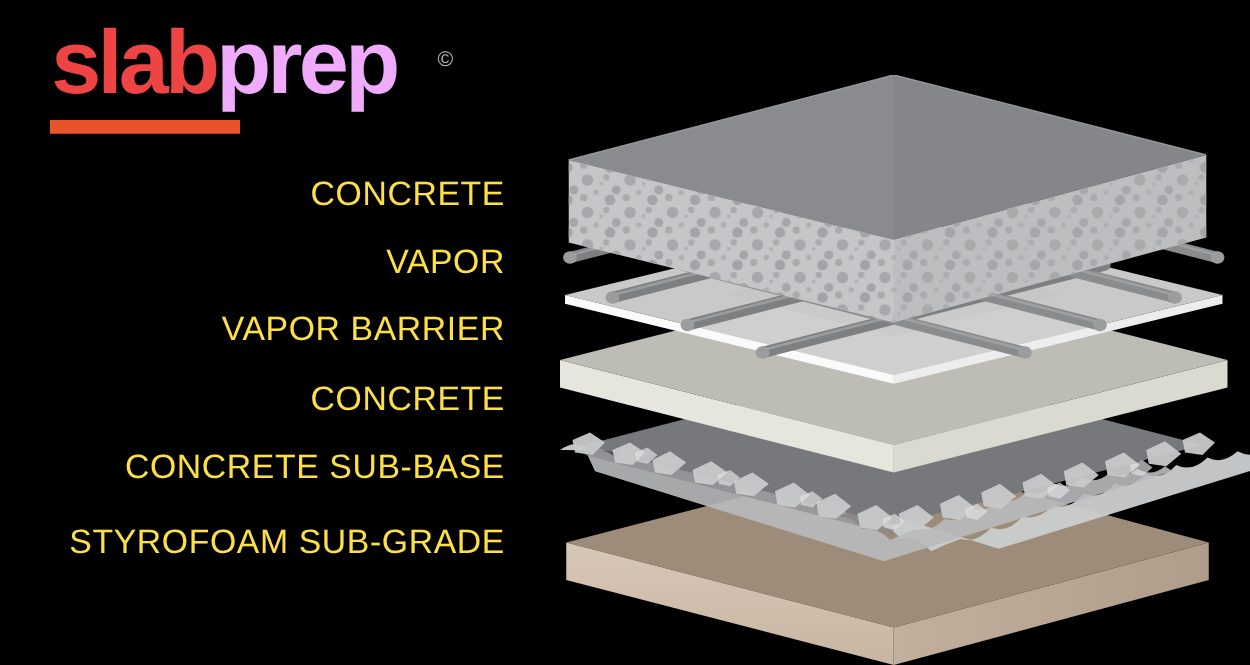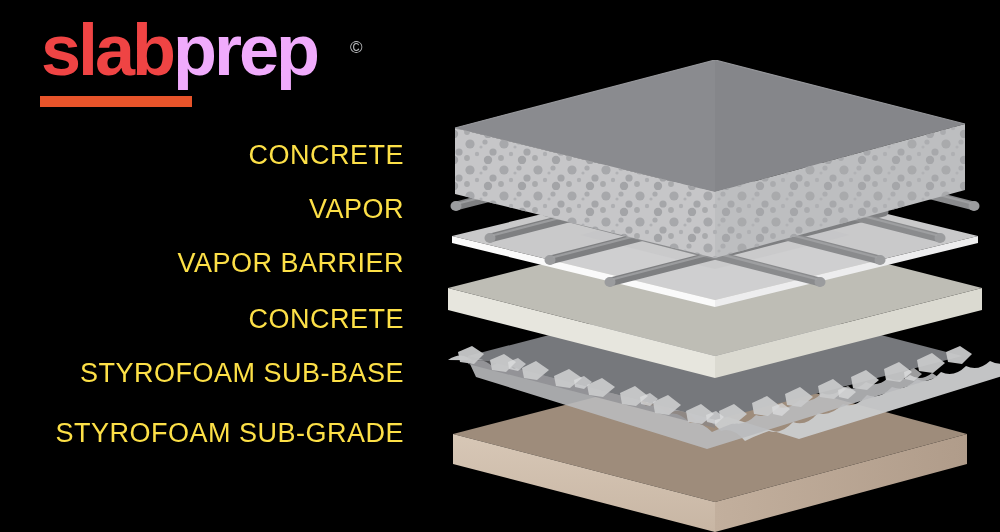--- a/index.html
+++ b/index.html
@@ -49,21 +49,21 @@
     <div class="wordmark"><span class="slab">slab</span><span class="prep">prep</span></div>
     <div class="copy">©</div>
     <div class="rule"></div>
   </div>
 
   <div id="labels">
     <div class="label lb0">CONCRETE</div>
     <div class="label lb1">VAPOR</div>
     <div class="label lb2">VAPOR BARRIER</div>
     <div class="label lb3">CONCRETE</div>
-    <div class="label lb4">STYROFOAM SUB-BASE</div>
+    <div class="label lb4">CONCRETE SUB-BASE</div>
     <div class="label lb5">STYROFOAM SUB-GRADE</div>
   </div>
 
   <div id="diagram">
   <svg width="570" height="472" viewBox="0 0 570 472" xmlns="http://www.w3.org/2000/svg">
     <defs>
 
       <pattern id="aggr" width="34" height="26" patternUnits="userSpaceOnUse">
         <circle cx="6" cy="6" r="4.6" fill="#A5A6A9"></circle>
         <circle cx="21" cy="4" r="2.6" fill="#A9AAAD"></circle>

